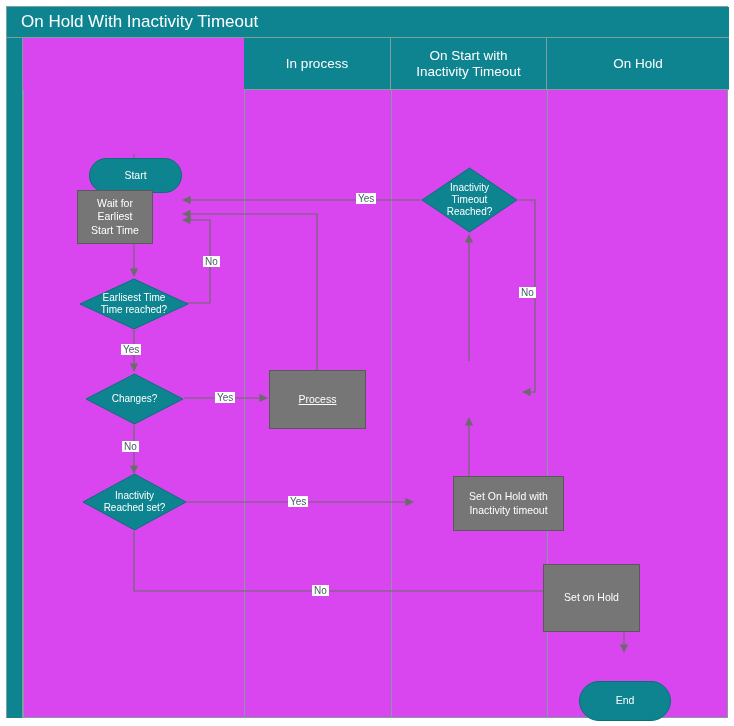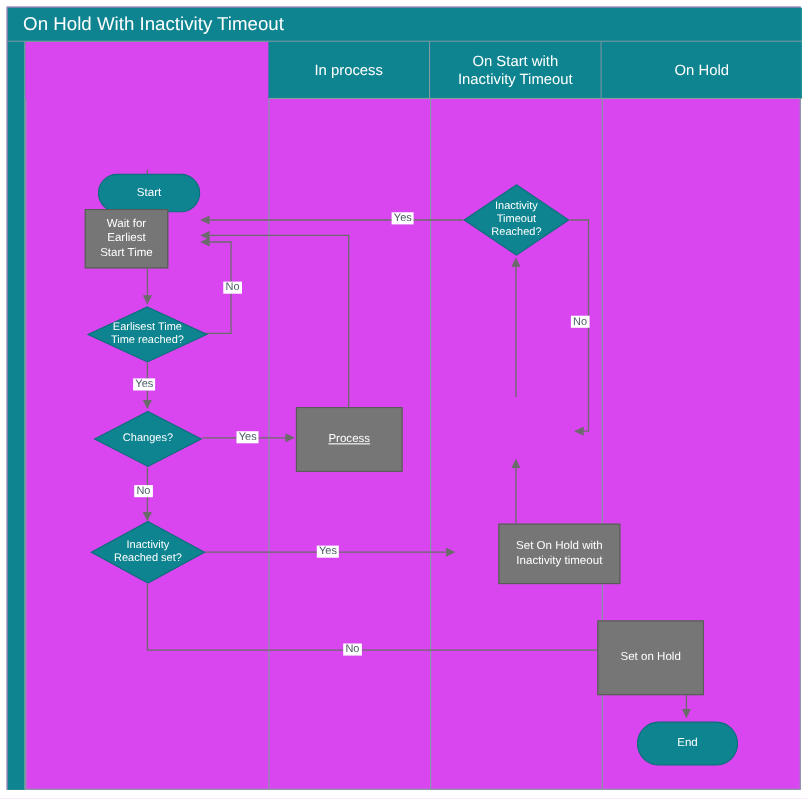--- a/index.html
+++ b/index.html
@@ -281,18 +281,18 @@
       <span>
         <span>Set On Hold with</span><br>
         <span>Inactivity timeout</span>
       </span>
     </div>
 
     <div class="shape proc" style="left:536px; top:557px; width:97px; height:68px;">
       <span>Set on Hold</span>
     </div>
 
-    <div class="shape term" style="left:572px; top:649px; width:92px; height:40px;align-items:center;">
+    <div class="shape term" style="left:572px; top:674px; width:92px; height:40px;align-items:center;">
       <span>End</span>
     </div>
 
   </div>
 </div>
 
 </body></html>

